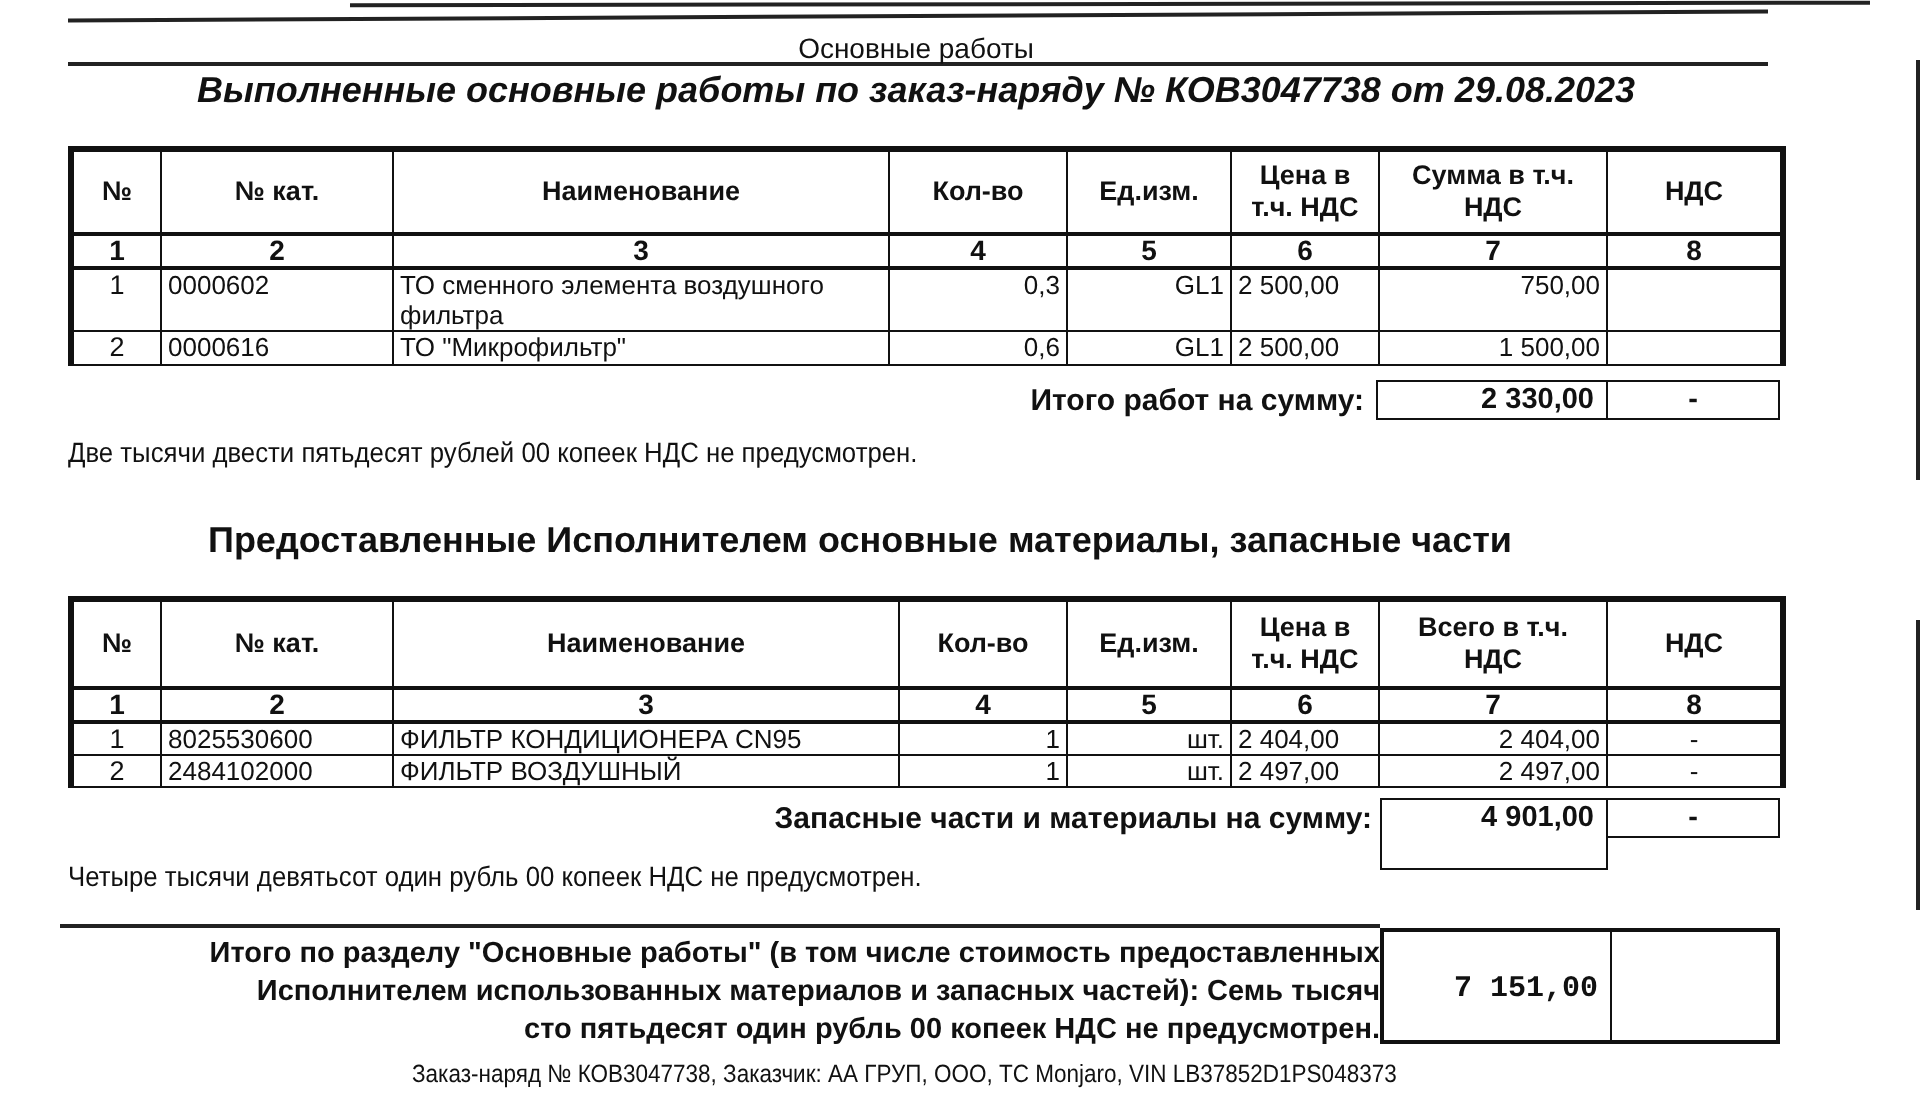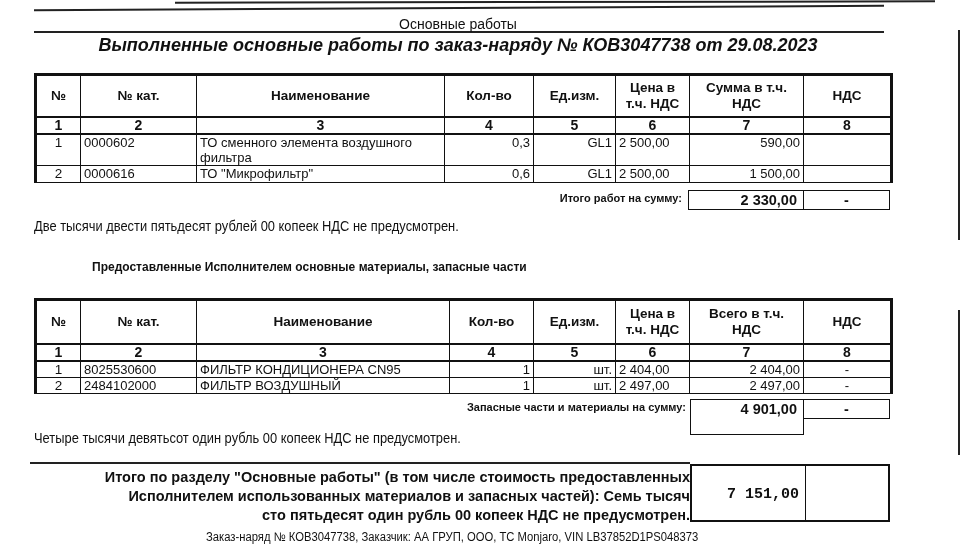--- a/index.html
+++ b/index.html
@@ -34,30 +34,30 @@
     font-weight:bold; text-align:center; vertical-align:middle;
     border-top:2px solid #111; border-bottom:2px solid #111; font-size:14px;
   }
   table.grid td.first { border-left:3px solid #111; text-align:center; }
   table.grid td.last { border-right:3px solid #111; }
   table.grid tr.body td.first { font-size:13.5px; }
   .r { text-align:right; }
   .c { text-align:center; }
   .wrap { white-space:normal !important; }
   .total-label {
-    position:absolute; font-weight:bold; font-size:11px; text-align:right;
+    position:absolute; font-weight:bold; font-size:15px; text-align:right;
   }
   .total-box {
     position:absolute; border:1.5px solid #111; font-weight:bold; font-size:14.5px;
     text-align:right; padding-right:6px; box-sizing:border-box; line-height:18px;
   }
   .total-box.dash { text-align:center; padding-right:0; }
   .words { position:absolute; left:34px; font-size:14px; transform:scaleX(0.92); transform-origin:left; }
   .sub-title {
-    position:absolute; left:92px; top:260px; font-size:12px; font-weight:bold;
+    position:absolute; left:104px; top:260px; font-size:18px; font-weight:bold;
   }
   .summary-text {
     position:absolute; left:30px; top:468px; width:660px; text-align:right;
     font-weight:bold; font-size:14.5px; line-height:19px;
   }
   .summary-box {
     position:absolute; left:690px; top:464px; width:200px; height:58px;
     border:2.5px solid #111; box-sizing:border-box; display:flex;font-family:Liberation Mono, monospace;
   }
   .summary-box .amt {
@@ -112,21 +112,21 @@
     <td>7</td>
     <td class="last">8</td>
   </tr>
   <tr class="body" style="height:32px;">
     <td class="first">1</td>
     <td>0000602</td>
     <td class="wrap">ТО сменного элемента воздушного фильтра</td>
     <td class="r">0,3</td>
     <td class="r">GL1</td>
     <td>2 500,00</td>
-    <td class="r">590,00</td>
+    <td class="r">750,00</td>
     <td class="last c"></td>
   </tr>
   <tr class="body" style="height:17px;">
     <td class="first">2</td>
     <td>0000616</td>
     <td>ТО "Микрофильтр"</td>
     <td class="r">0,6</td>
     <td class="r">GL1</td>
     <td>2 500,00</td>
     <td class="r">1 500,00</td>

